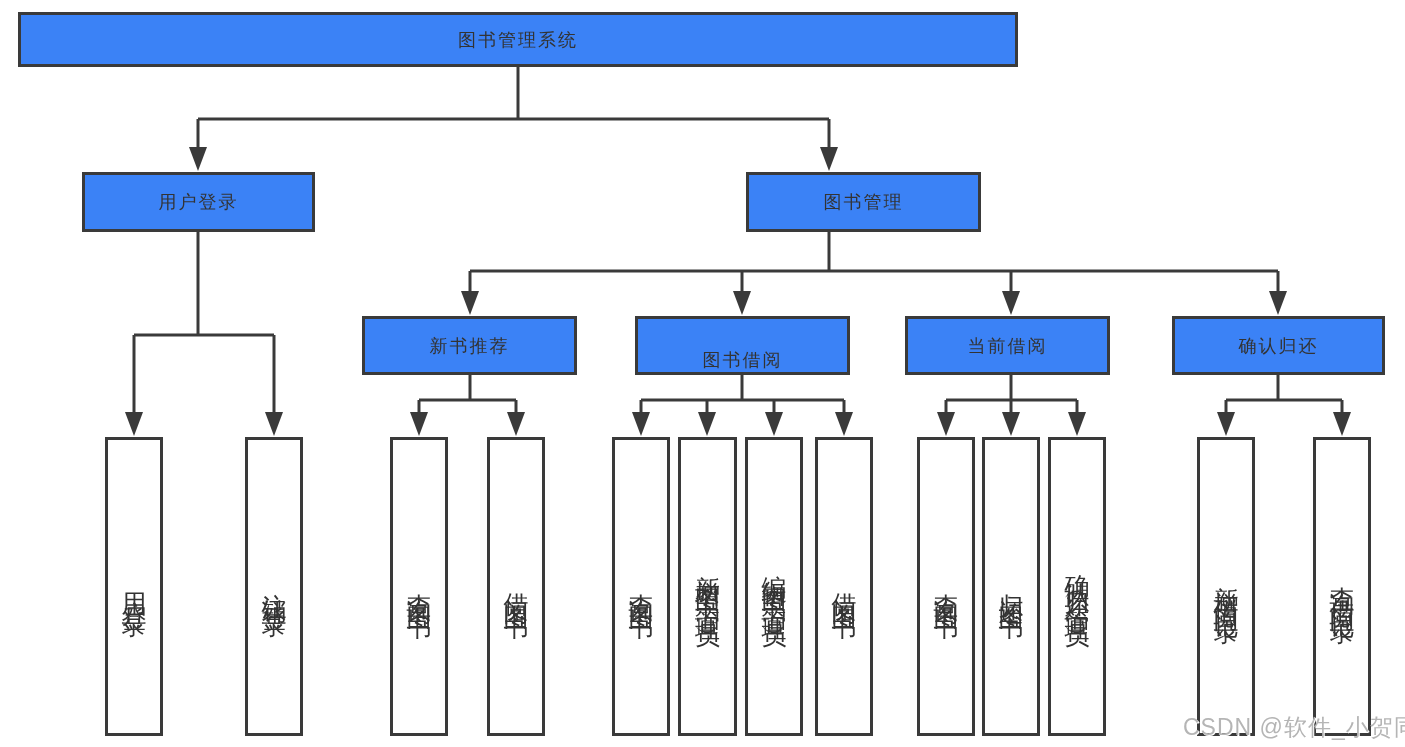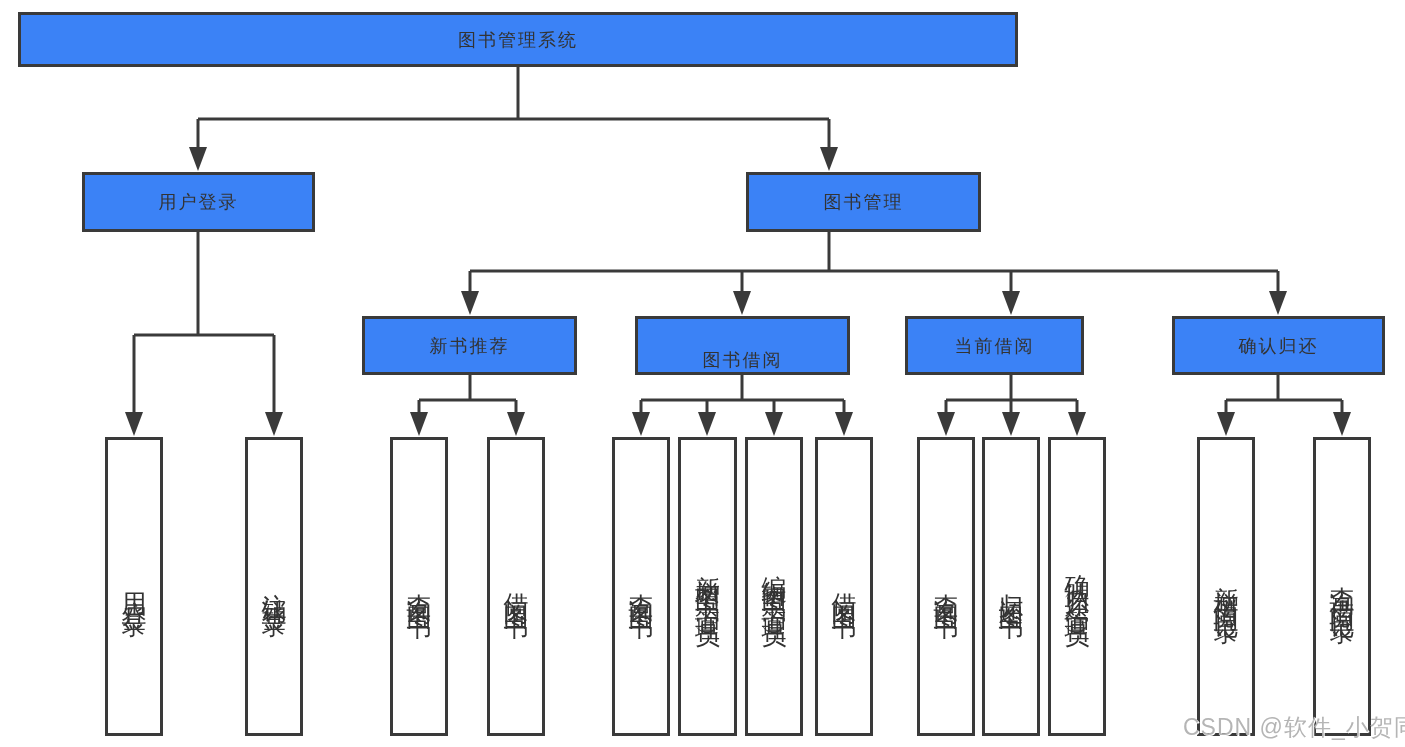--- a/index.html
+++ b/index.html
@@ -119,21 +119,21 @@
   <div class="hbox" style="left:712px;top:172px;width:235px;height:60px;margin-left:34px;">
     <span>图书管理</span>
   </div>
 
   <div class="hbox" style="left:362px;top:316px;width:215px;height:59px;">
     <span>新书推荐</span>
   </div>
   <div class="hbox" style="left:635px;top:316px;width:215px;height:59px;align-items:flex-end;">
     <span>图书借阅</span>
   </div>
-  <div class="hbox" style="left:905px;top:316px;width:179px;height:59px;justify-content:center;">
+  <div class="hbox" style="left:905px;top:316px;width:205px;height:59px;justify-content:center;">
     <span>当前借阅</span>
   </div>
   <div class="hbox" style="left:1172px;top:316px;width:213px;height:59px;">
     <span>确认归还</span>
   </div>
 
   <div class="vbox" style="left:105px;">
     <span>用户登录</span>
   </div>
   <div class="vbox" style="left:245px;">

